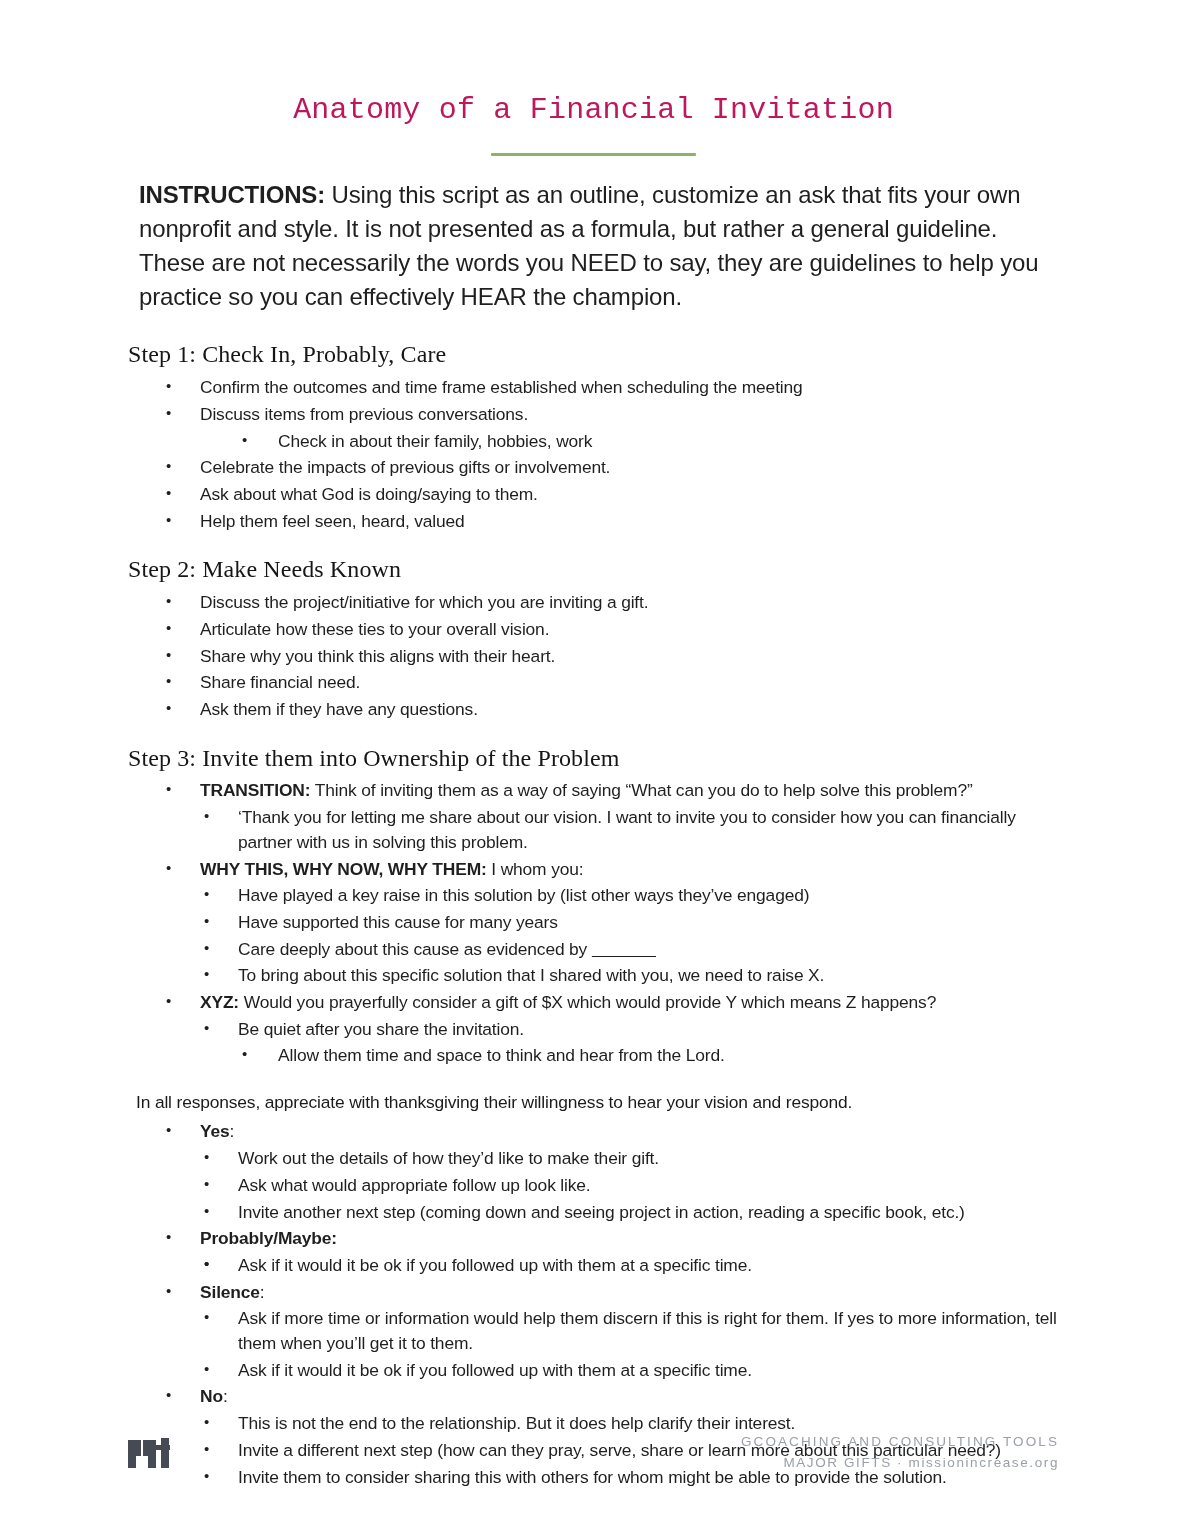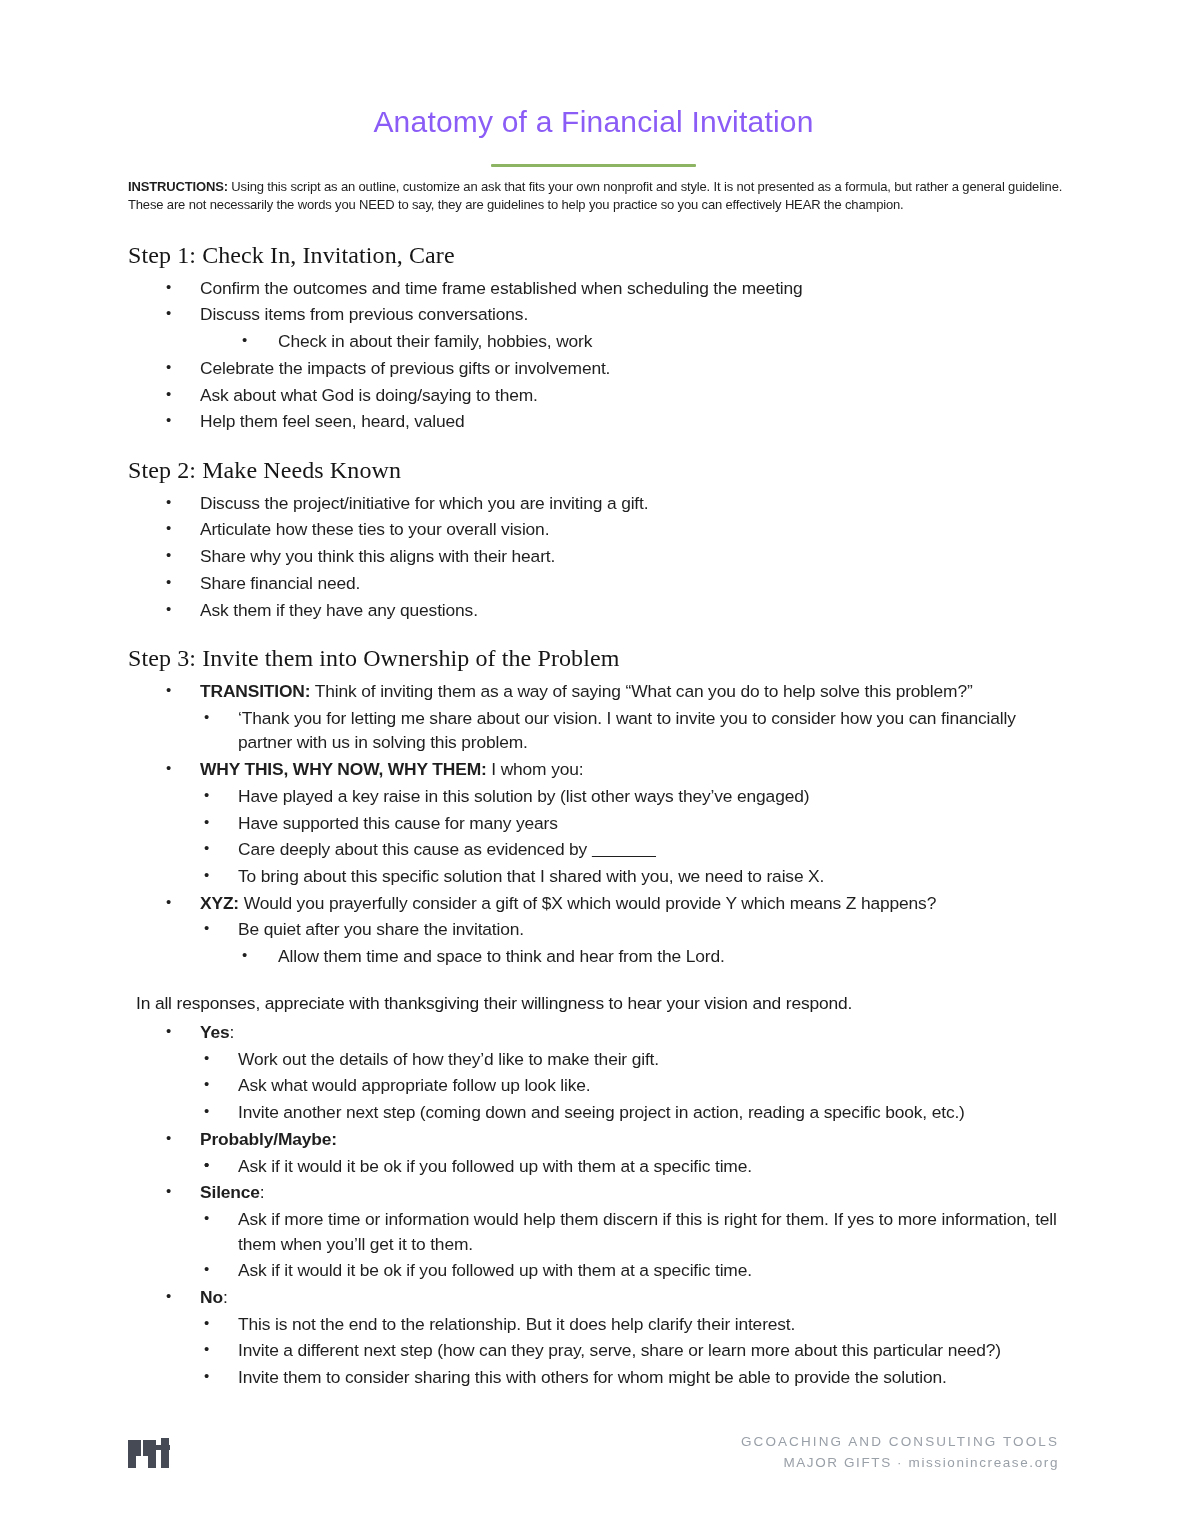--- a/index.html
+++ b/index.html
@@ -19,50 +19,50 @@
     inset: 0;
     padding: 0;
   }
 
   
   .title-block {
     padding-top: 92px;
     text-align: center;
   }
   .doc-title {
-    font-family: Liberation Sans, sans-serif;
+    font-family: Liberation Mono, monospace;
     font-size: 30px;
     font-weight: 400;
     letter-spacing: 0.2px;
-    color: #8b5cf6;
-    margin: 13px;
+    color: #be185d;
+    margin: 2px;
     line-height: 1.1;
   }
   .title-rule {
     width: 205px;
     height: 3px;
     background: #8CB462;
     margin: 26px auto 0 auto;
     border-radius: 1px;
   }
 
   
   .content {
     position: absolute;
     left: 128px;
     top: 178px;
     width: 935px;
   }
 
   
   .instructions {
-    font-size: 13px;
+    font-size: 24px;
     line-height: 1.42;
     color: #1f1f1f;
-    margin: 0 0 26px 0;
+    margin: 0 0 26px 11px;
     letter-spacing: -0.15px;
   }
   .instructions .lead { font-weight: 700; }
 
   
   .step-heading {
     font-family: "Liberation Serif", "DejaVu Serif", serif;
     font-size: 24px;
     font-weight: 400;
     color: #161616;
@@ -158,21 +158,21 @@
   </div>
 
   <div class="content">
 
     <p class="instructions">
       <span class="lead">INSTRUCTIONS:</span><span> Using this script as an outline, customize an ask that fits your own nonprofit and style. It is not presented as a formula, but rather a general guideline. These are not necessarily the words you NEED to say, they are guidelines to help you practice so you can effectively HEAR the champion.</span>
     </p>
 
     <div id="steps-root">
         <div class="step-block">
-          <h2 class="step-heading">Step 1: Check In, Invitation, Care</h2>
+          <h2 class="step-heading">Step 1: Check In, Probably, Care</h2>
           <ul class="lvl lvl1">
             <li class="bullet">
               <span class="dot">•</span>
               <span class="txt"><span>Confirm the outcomes and time frame established when scheduling the meeting</span></span>
             </li>
             <li class="bullet">
               <span class="dot">•</span>
               <span class="txt"><span>Discuss items from previous conversations.</span></span>
             </li>
           </ul>

